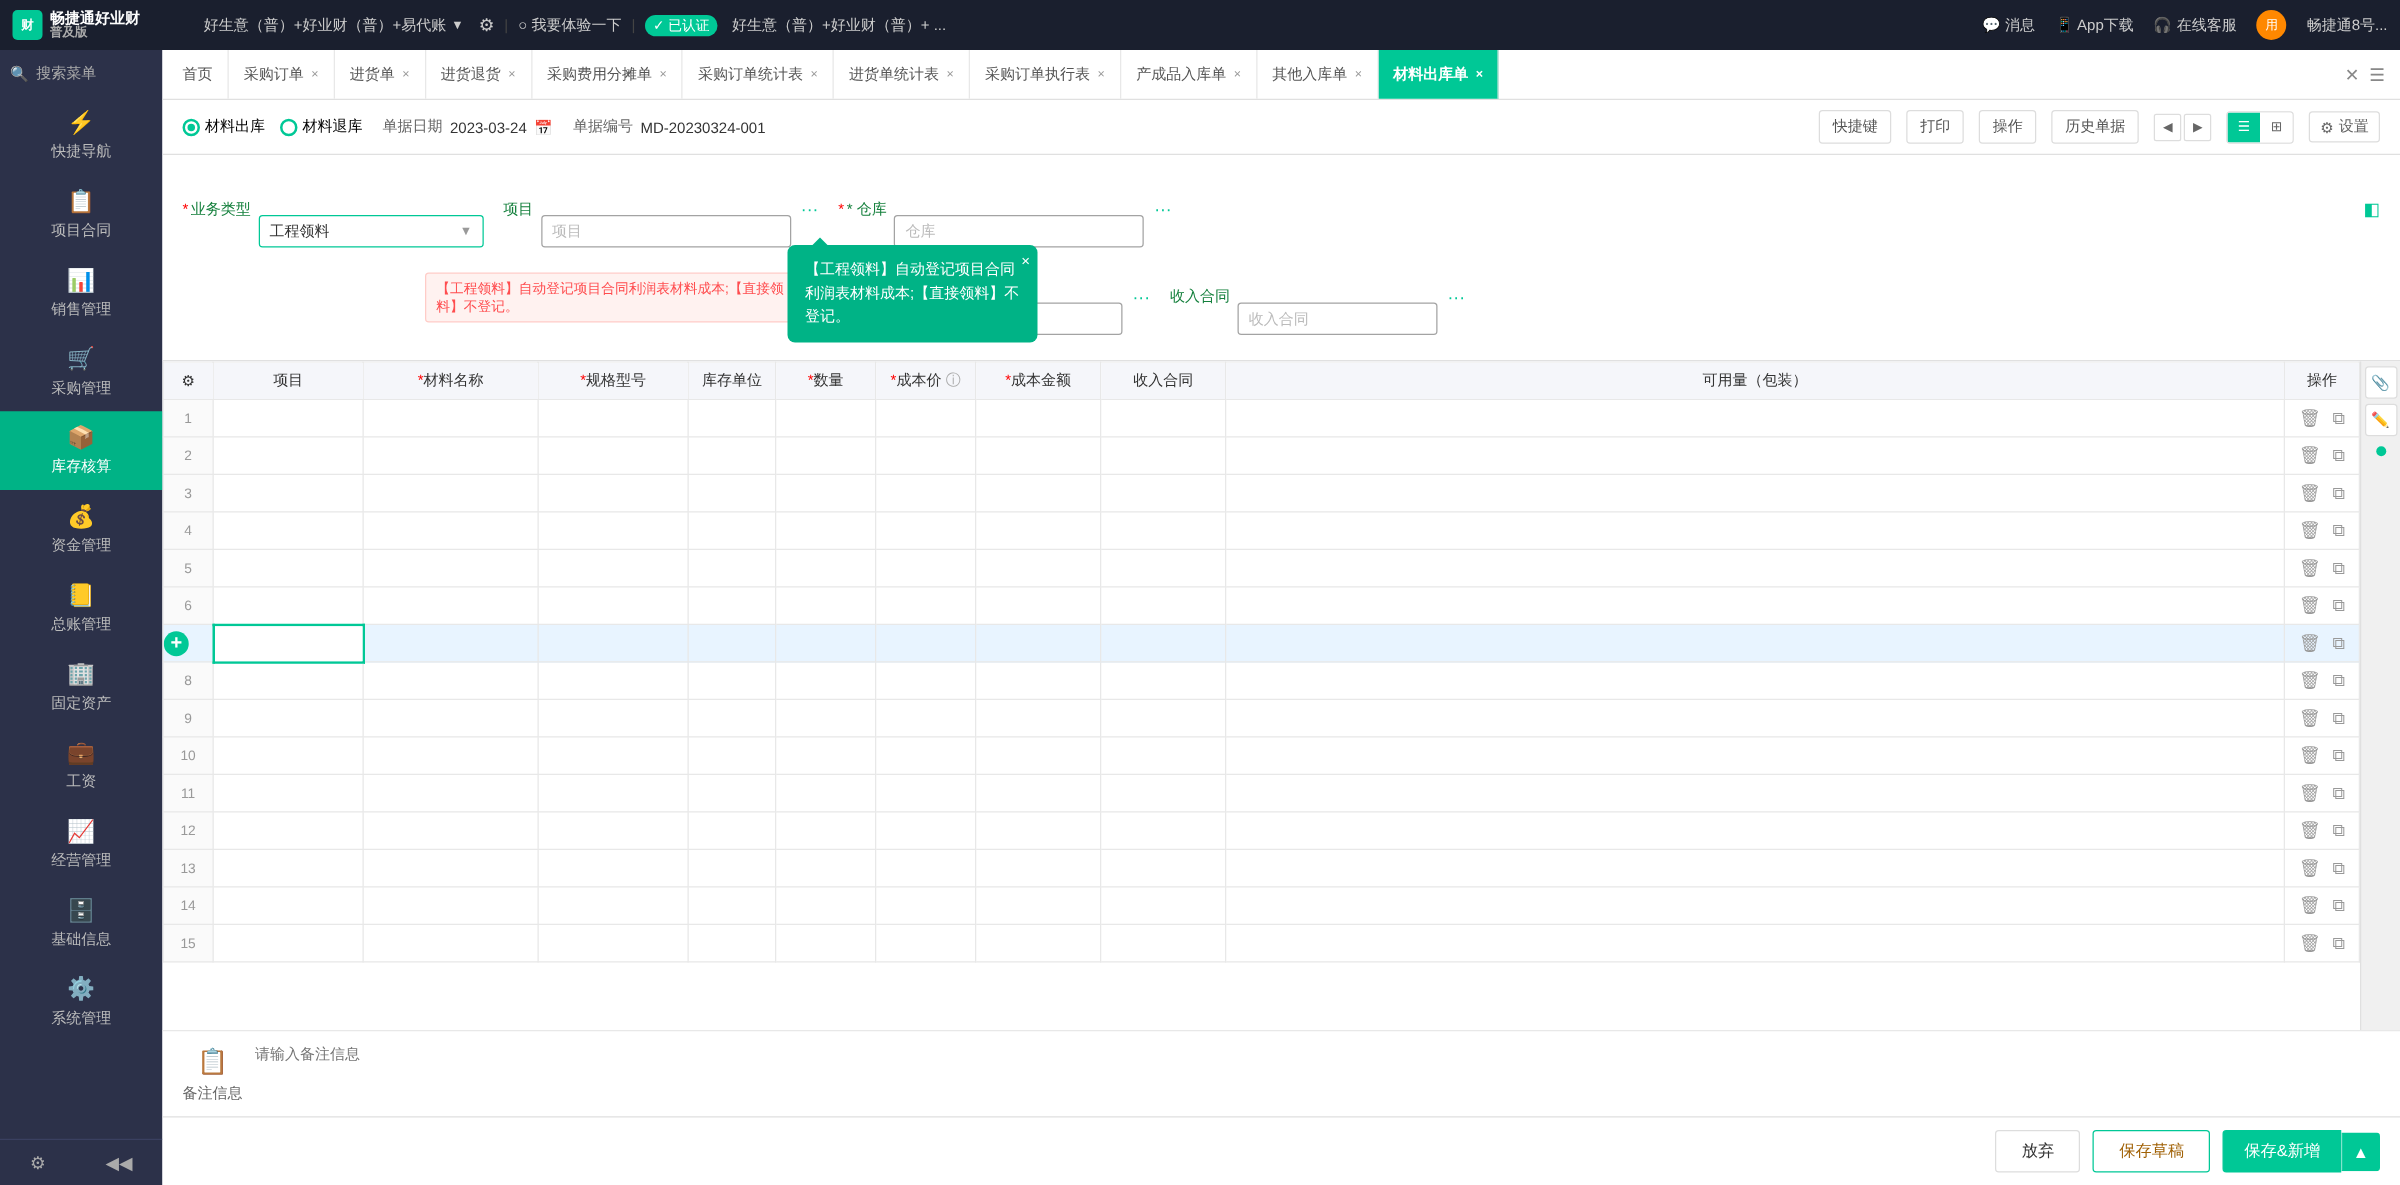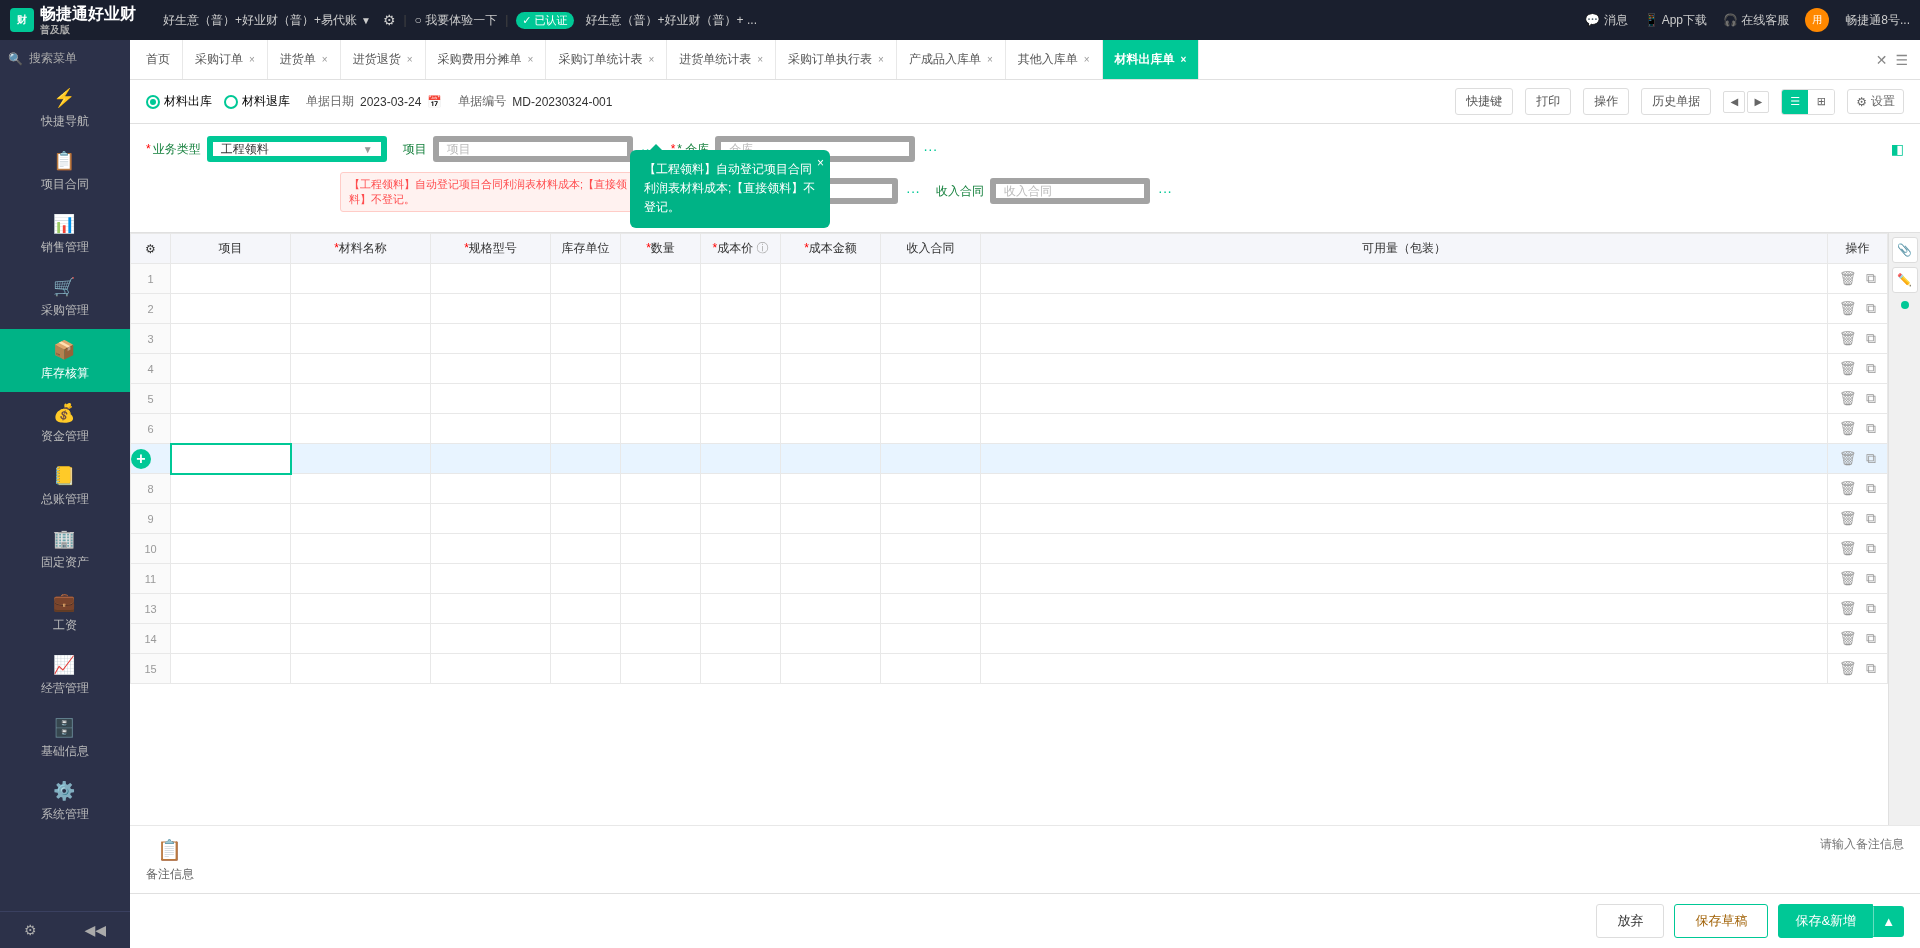--- a/index.html
+++ b/index.html
@@ -168,25 +168,25 @@
     }
     .form-row {
       display: flex; align-items: center; gap: 16px; margin-bottom: 8px;
     }
     .form-field {
       display: flex; align-items: center; gap: 6px;
     }
     .form-label { color: #15803d; font-size: 12px; white-space: nowrap; }
     .form-label.required::before { content: '*'; color: red; margin-right: 2px; }
     .form-input {
-      border: 6px solid #a3a3a3; border-radius: 3px;
+      border: 1px solid #a3a3a3; border-radius: 3px;
       padding: 3px 8px; font-size: 12px; color: #333;
       min-width: 120px; height: 26px;
       display: flex; align-items: center; justify-content: space-between;
-      cursor: pointer; background: #fff;
+      cursor: pointer; background: #fff; margin-top: 36px;
     }
     .form-input.filled { border-color: #00c896; }
     .form-input .placeholder { color: #bbb; }
     .form-select-arrow { color: #999; font-size: 10px; }
     .form-dots { color: #00c896; cursor: pointer; font-size: 14px; margin-left: 2px; }
     .error-hint {
       color: #ff4d4f; font-size: 11px; margin-top: 2px;
     }
     .tooltip-popup {
       position: absolute;
@@ -265,21 +265,20 @@
       display: flex; align-items: flex-start; gap: 10px;
       min-height: 60px;
     }
     .notes-icon { color: #00c896; font-size: 20px; margin-top: 2px; }
     .notes-label { color: #666; font-size: 12px; }
     .notes-input-area {
       flex: 1; min-height: 40px;
       border: none; outline: none;
       font-size: 12px; color: #701a75;
       resize: none;
-      text-align: right;
     }
 
     
     .bottom-toolbar {
       background: #fff;
       border-top: 1px solid #e0e0e0;
       padding: 10px 16px;
       display: flex;
       justify-content: flex-end;
       align-items: center;
@@ -326,21 +325,21 @@
   </style>
 </head>
 <body>
 
 <div style="display:flex; flex-direction:column; width:1920px; height:948px;">
 
   <div class="top-bar">
     <div class="logo">
       <div class="logo-icon">财</div>
       <div style="display:flex;flex-direction:column;line-height:1.2;">
-        <span style="font-size:16px;">畅捷通好业财</span>
+        <span style="font-size:12px;">畅捷通好业财</span>
         <span style="font-size:10px;color:#aaa;">普及版</span>
       </div>
     </div>
     <div class="top-bar-nav">
       <span style="cursor:pointer;">好生意（普）+好业财（普）+易代账</span>
       <span style="font-size:10px;">▼</span>
       <span style="margin-left:8px; font-size:14px;">⚙</span>
       <span style="color:#444;margin:0 4px;">|</span>
       <span>○ 我要体验一下</span>
       <span style="color:#444;margin:0 4px;">|</span>
@@ -776,20 +775,36 @@
                   <td></td>
                 <td></td>
                   <td></td>
                   <td></td>
                 <td class="action-col">
                   <span class="action-btn">🗑</span>
                   <span class="action-btn">⧉</span>
                 </td>
               </tr>
               <tr>
+                <td class="row-num">12</td>
+                <td></td>
+                  <td></td>
+                  <td></td>
+                <td></td>
+                  <td></td>
+                  <td></td>
+                <td></td>
+                  <td></td>
+                  <td></td>
+                <td class="action-col">
+                  <span class="action-btn">🗑</span>
+                  <span class="action-btn">⧉</span>
+                </td>
+              </tr>
+              <tr>
                 <td class="row-num">13</td>
                 <td></td>
                   <td></td>
                   <td></td>
                 <td></td>
                   <td></td>
                   <td></td>
                 <td></td>
                   <td></td>
                   <td></td>

